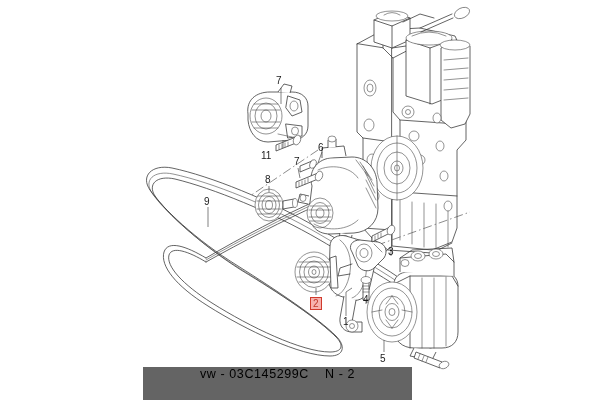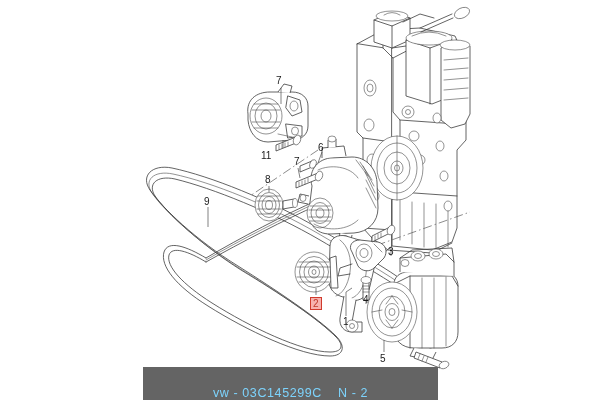--- a/index.html
+++ b/index.html
@@ -20,23 +20,23 @@
     position:absolute;font-size:10px;color:#1a1a1a;
     font-family:"Liberation Sans", sans-serif;
     line-height:11px;white-space:nowrap;
   }
   .callout.hl{
     color:#c0392b;background:#f7b2ae;
     border:1px solid #d03a2c;
     padding:0px 2px;line-height:11px;
   }
   #footer{
-    position:absolute;left:143px;top:367px;width:295px;height:33px;
-    background:#646464;color:#7dd3fc;
-    display:flex;align-items:flex-end;justify-content:center;
+    position:absolute;left:143px;top:367px;width:269px;height:33px;
+    background:#646464;color:#000000;
+    display:flex;align-items:flex-start;justify-content:center;
   }
   #footer .ftxt{
     font-size:12.5px;letter-spacing:0.6px;
     font-family:"Liberation Sans", sans-serif;
   }
   #footer .fgap{display:inline-block;width:16px;}
 </style>
 </head>
 <body>
 

